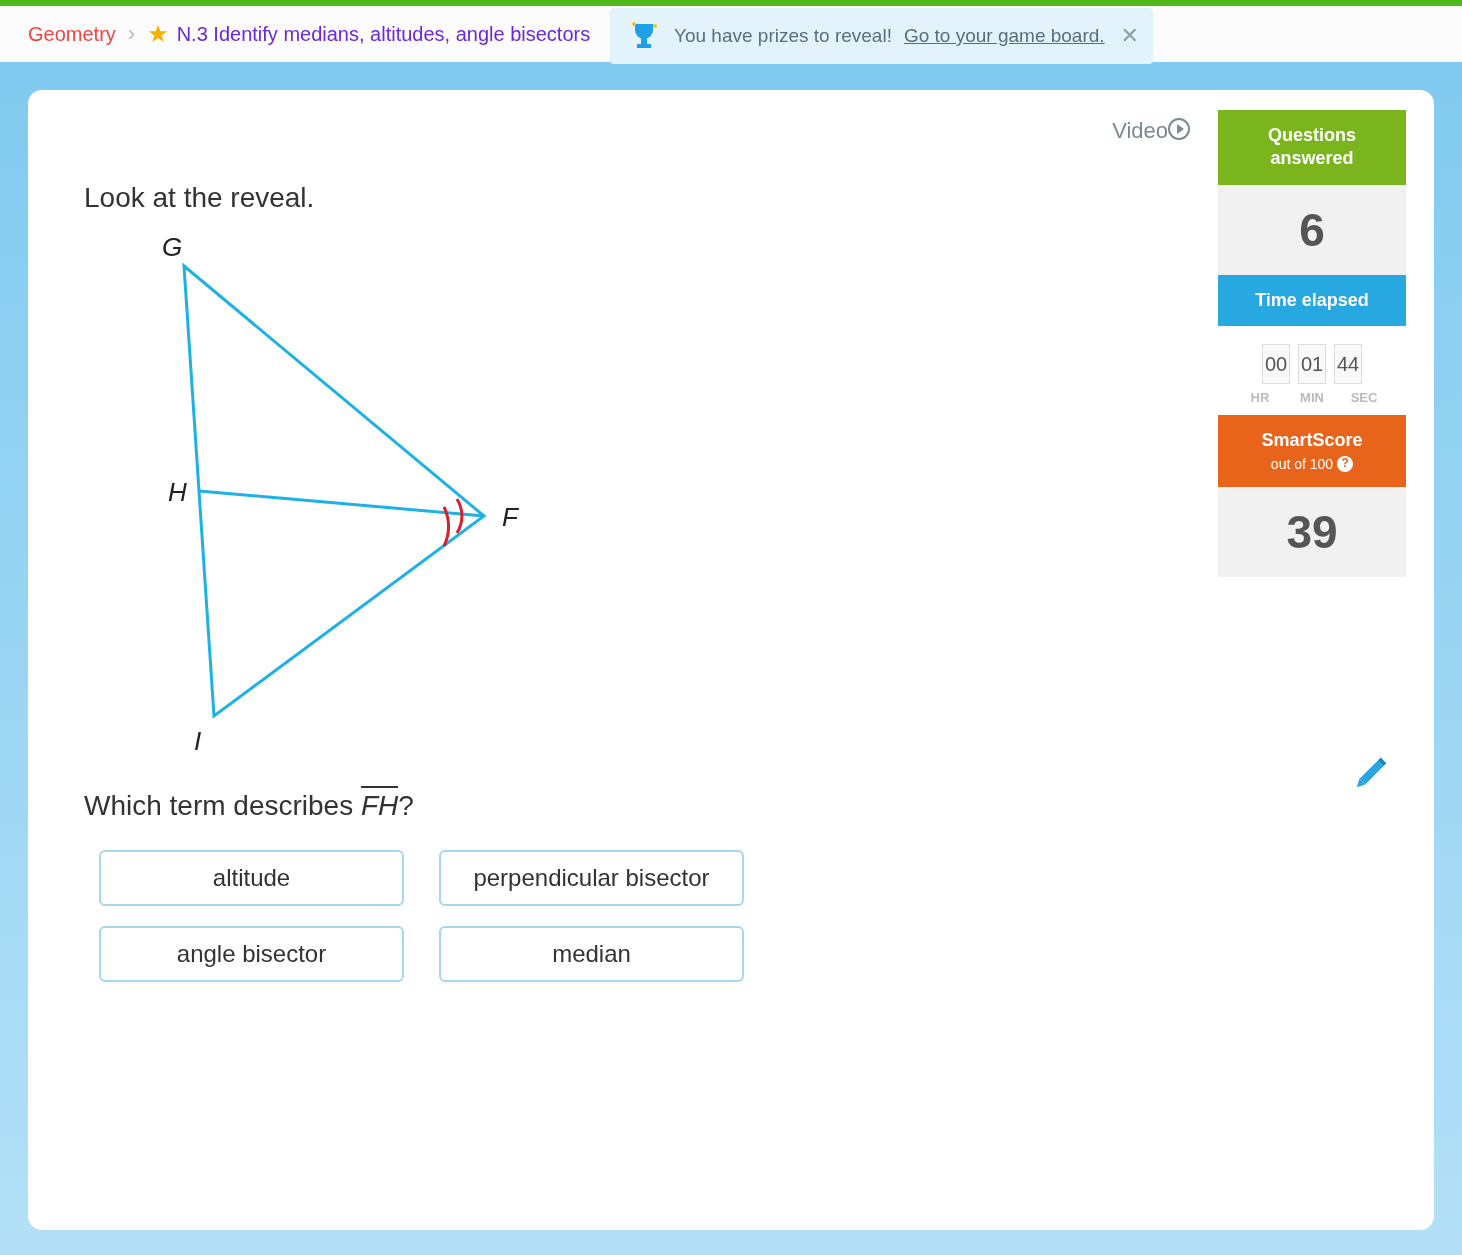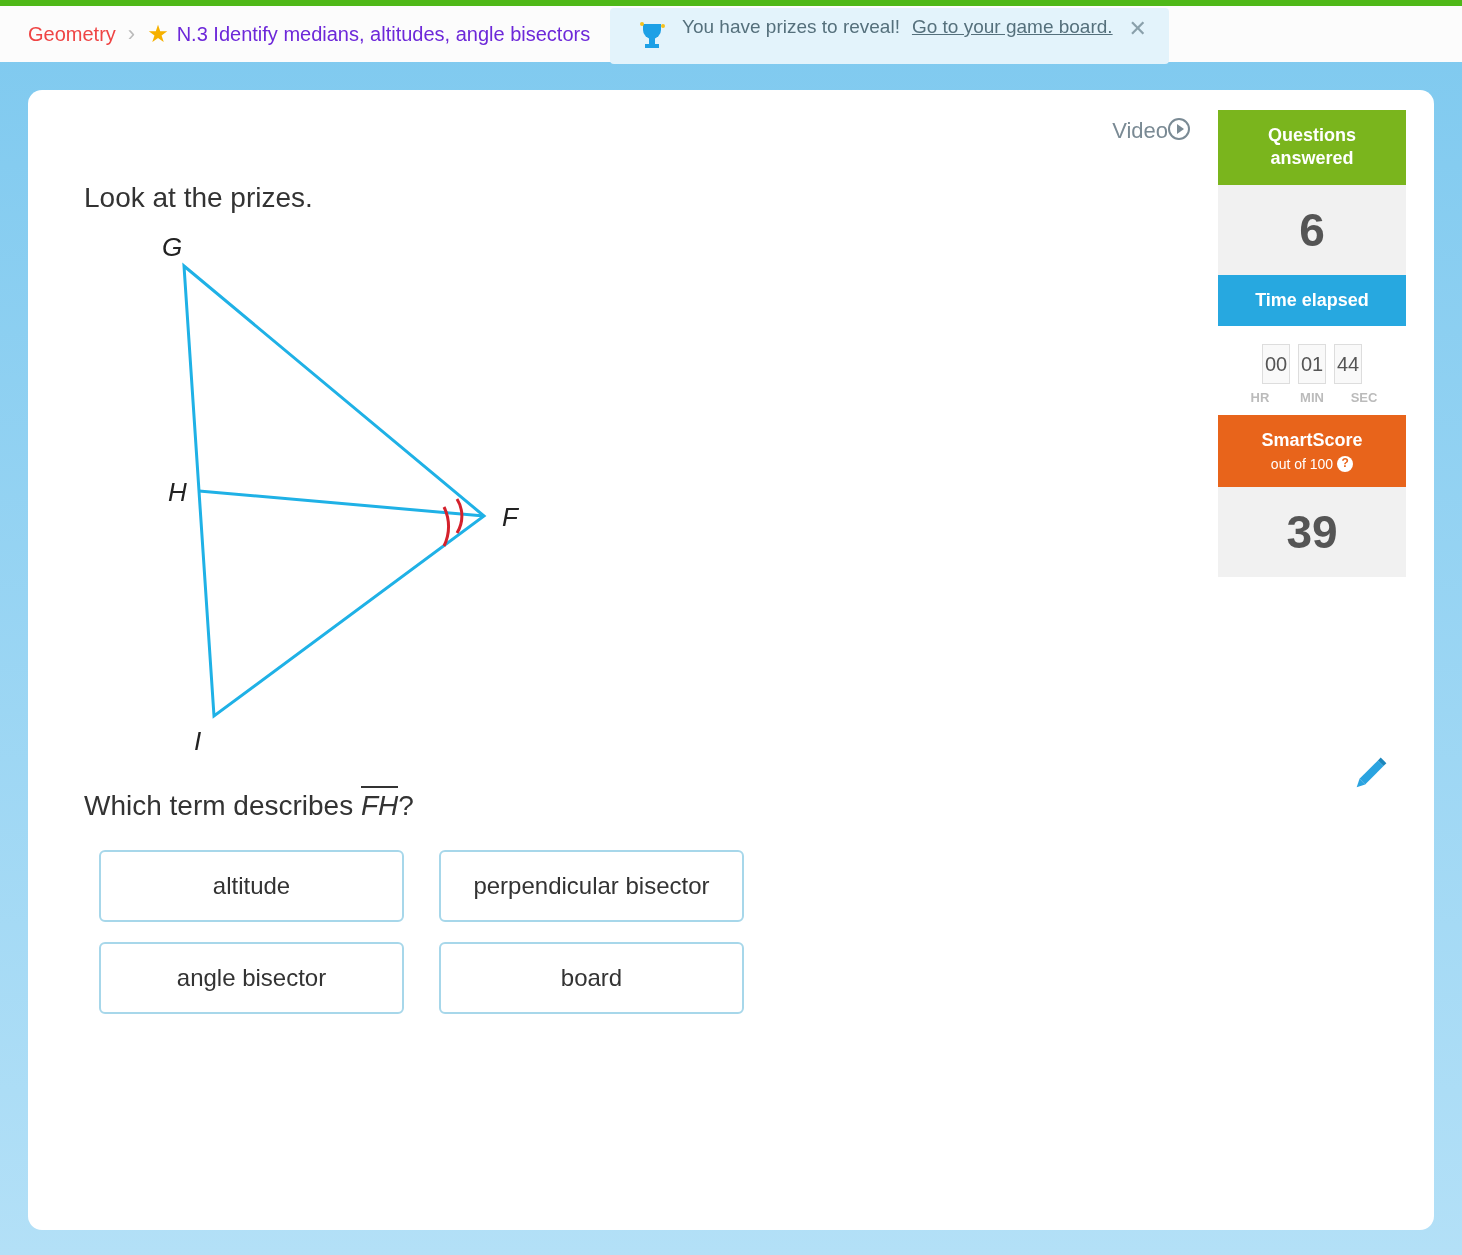--- a/index.html
+++ b/index.html
@@ -29,21 +29,22 @@
   .breadcrumb-bar .crumb-sep { margin: 0 12px; color: #bbb; font-size: 22px; }
   .breadcrumb-bar .star { color: #f6b100; font-size: 24px; margin-right: 8px; }
   .breadcrumb-bar .skill { color: #6d28d9; }
   .prize-banner {
     position: absolute;
     left: 610px;
     top: 2px;
     background: #e3f3fb;
     border-radius: 4px;
     display: flex;
-    padding: 8px 22px;
+    align-items: center;
+    padding: 8px 14px;
     font-size: 19px;
     color: #55707c;
   }
   .prize-banner .trophy {
     width: 40px; height: 40px; margin-right: 10px;
     display:flex;align-items:center;justify-content:center;
   }
   .prize-banner .link { text-decoration: underline; cursor: pointer; margin-left:12px; }
   .prize-banner .close { margin-left: 16px; font-size: 22px; color: #8aa0ab; cursor: pointer; }
   .content-wrap {
@@ -91,21 +92,21 @@
   .answers {
     margin-top: 28px;
     display: grid;
     grid-template-columns: 320px 320px;
     gap: 20px;
   }
   .answer-btn {
     border: 2px solid #a7d7ea;
     background: #fff;
     border-radius: 6px;
-    height: 72px;
+    height: 56px;
     font-size: 24px;
     color: #333;
     display:flex;align-items:center;justify-content:center;
     cursor:pointer;
     margin-left:15px;
   }
   
   .stats {
     position: absolute;
     top: 20px;
@@ -206,21 +207,21 @@
     <div class="pencil">
       <svg width="48" height="48" viewBox="0 0 48 48">
         <g transform="rotate(45 24 24)">
           <rect x="20" y="6" width="8" height="26" fill="#2aa3e0"></rect>
           <polygon points="20,32 28,32 24,40" fill="#2aa3e0"></polygon>
           <rect x="20" y="2" width="8" height="4" fill="#1b86bc"></rect>
         </g>
       </svg>
     </div>
 
-    <div class="prompt">Look at the prizes.</div>
+    <div class="prompt">Look at the reveal.</div>
 
     <div class="diagram">
       <svg width="480" height="540" viewBox="0 0 480 540">
 
         <polygon points="100,40 400,290 130,490" fill="none" stroke="#1fb1e6" stroke-width="3"></polygon>
 
         <line x1="400" y1="290" x2="115" y2="265" stroke="#1fb1e6" stroke-width="3"></line>
 
         <path d="M 373 273 A 32 32 0 0 1 373 307" fill="none" stroke="#d4212c" stroke-width="3"></path>
         <path d="M 360 281 A 44 44 0 0 1 360 320" fill="none" stroke="#d4212c" stroke-width="3"></path>
@@ -233,17 +234,17 @@
     </div>
 
     <div class="question2">
       <span>Which term describes </span><span class="fh-wrap"><span class="bar"></span><span>FH</span></span><span>?</span>
     </div>
 
     <div class="answers">
       <div class="answer-btn">altitude</div>
       <div class="answer-btn">perpendicular bisector</div>
       <div class="answer-btn">angle bisector</div>
-      <div class="answer-btn">board</div>
+      <div class="answer-btn">median</div>
     </div>
 
   </div>
 </div>
 
 </body></html>

